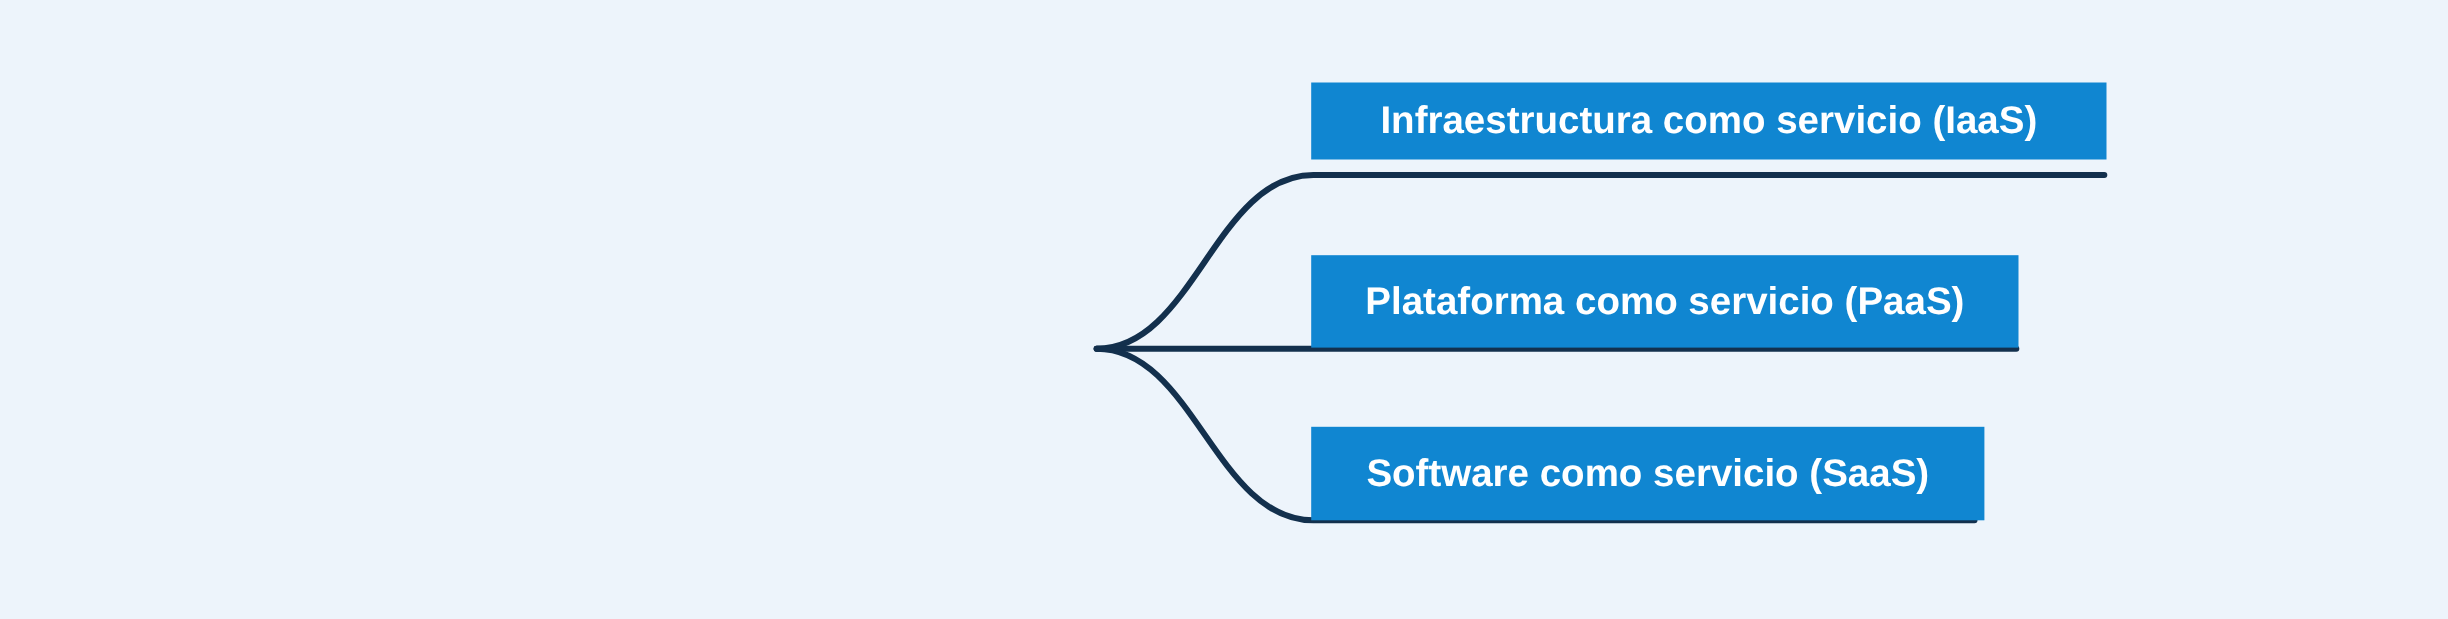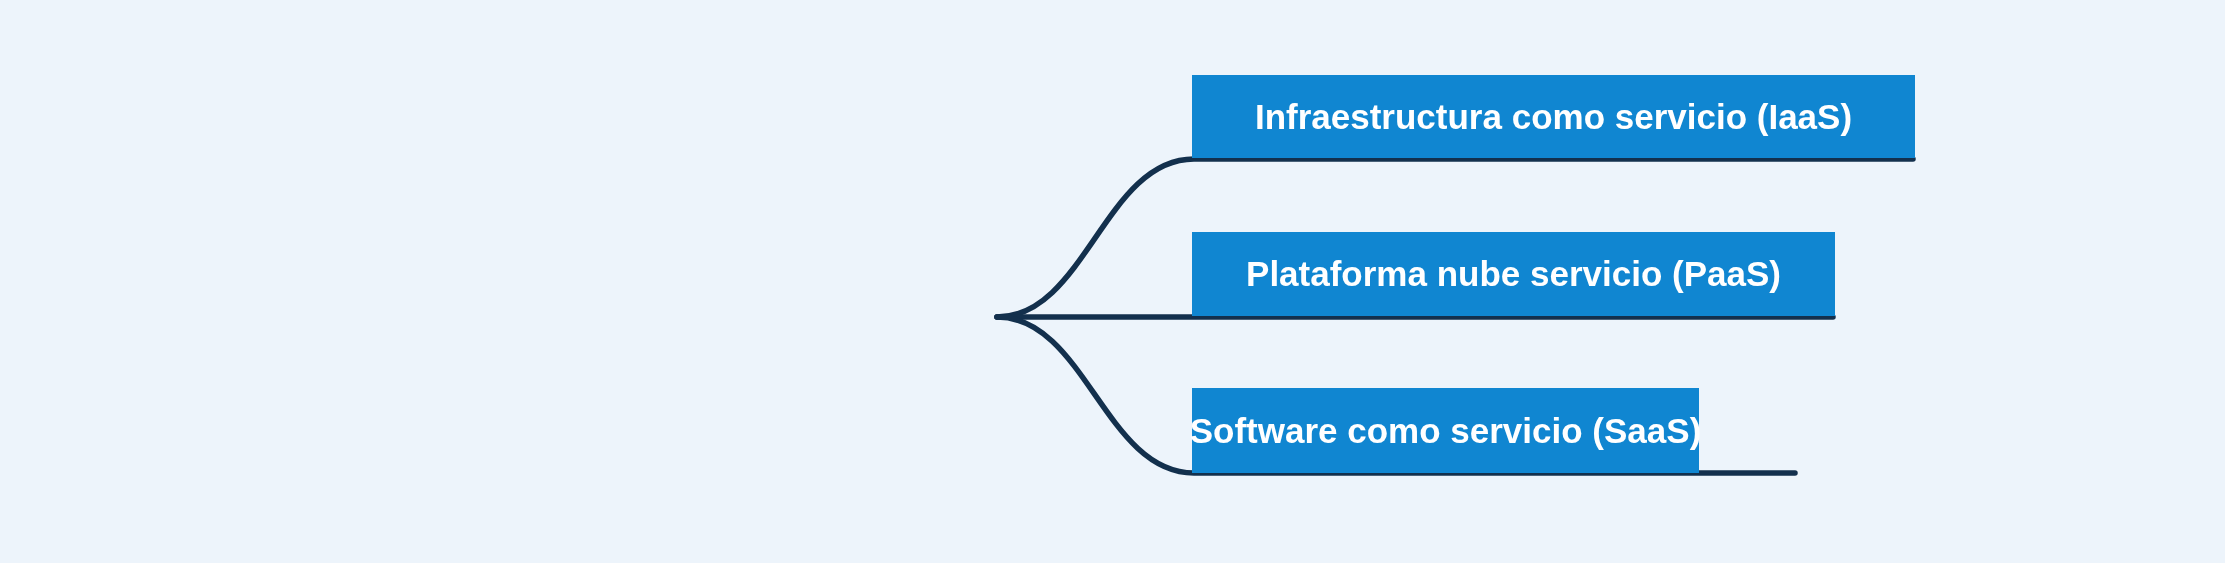--- a/index.html
+++ b/index.html
@@ -51,41 +51,41 @@
     position:absolute;
     display:flex;
     align-items:center;
     justify-content:center;
     background:var(--node-bg);
     color:var(--node-text);
     font-weight:bold;
     font-size:35px;
     white-space:nowrap;
   }
-  .node-1{left:1192px;top:75px;width:723px;height:83px;}
+  .node-1{left:1192px;top:75px;width:723px;height:70px;}
   .node-2{left:1192px;top:232px;width:643px;height:84px;}
-  .node-3{left:1192px;top:388px;width:507px;height:85px;}
+  .node-3{left:1192px;top:388px;width:612px;height:85px;}
 </style>
 </head>
 <body>
 
 <div class="canvas">
 
   <svg class="connectors" viewBox="0 0 2225 563" xmlns="http://www.w3.org/2000/svg" aria-hidden="true">
     <path d="M 997 317 C 1085 317 1105 159 1194 159 L 1913 159"></path>
     <path d="M 997 317 L 1833 317"></path>
     <path d="M 997 317 C 1085 317 1105 473 1194 473 L 1795 473"></path>
   </svg>
 
 
   <div class="node node-1">
     <span>Infraestructura como servicio (IaaS)</span>
   </div>
 
   <div class="node node-2">
-    <span>Plataforma nube servicio (PaaS)</span>
+    <span>Plataforma como servicio (PaaS)</span>
   </div>
 
   <div class="node node-3">
     <span>Software como servicio (SaaS)</span>
   </div>
 
 </div>
 
 </body></html>

